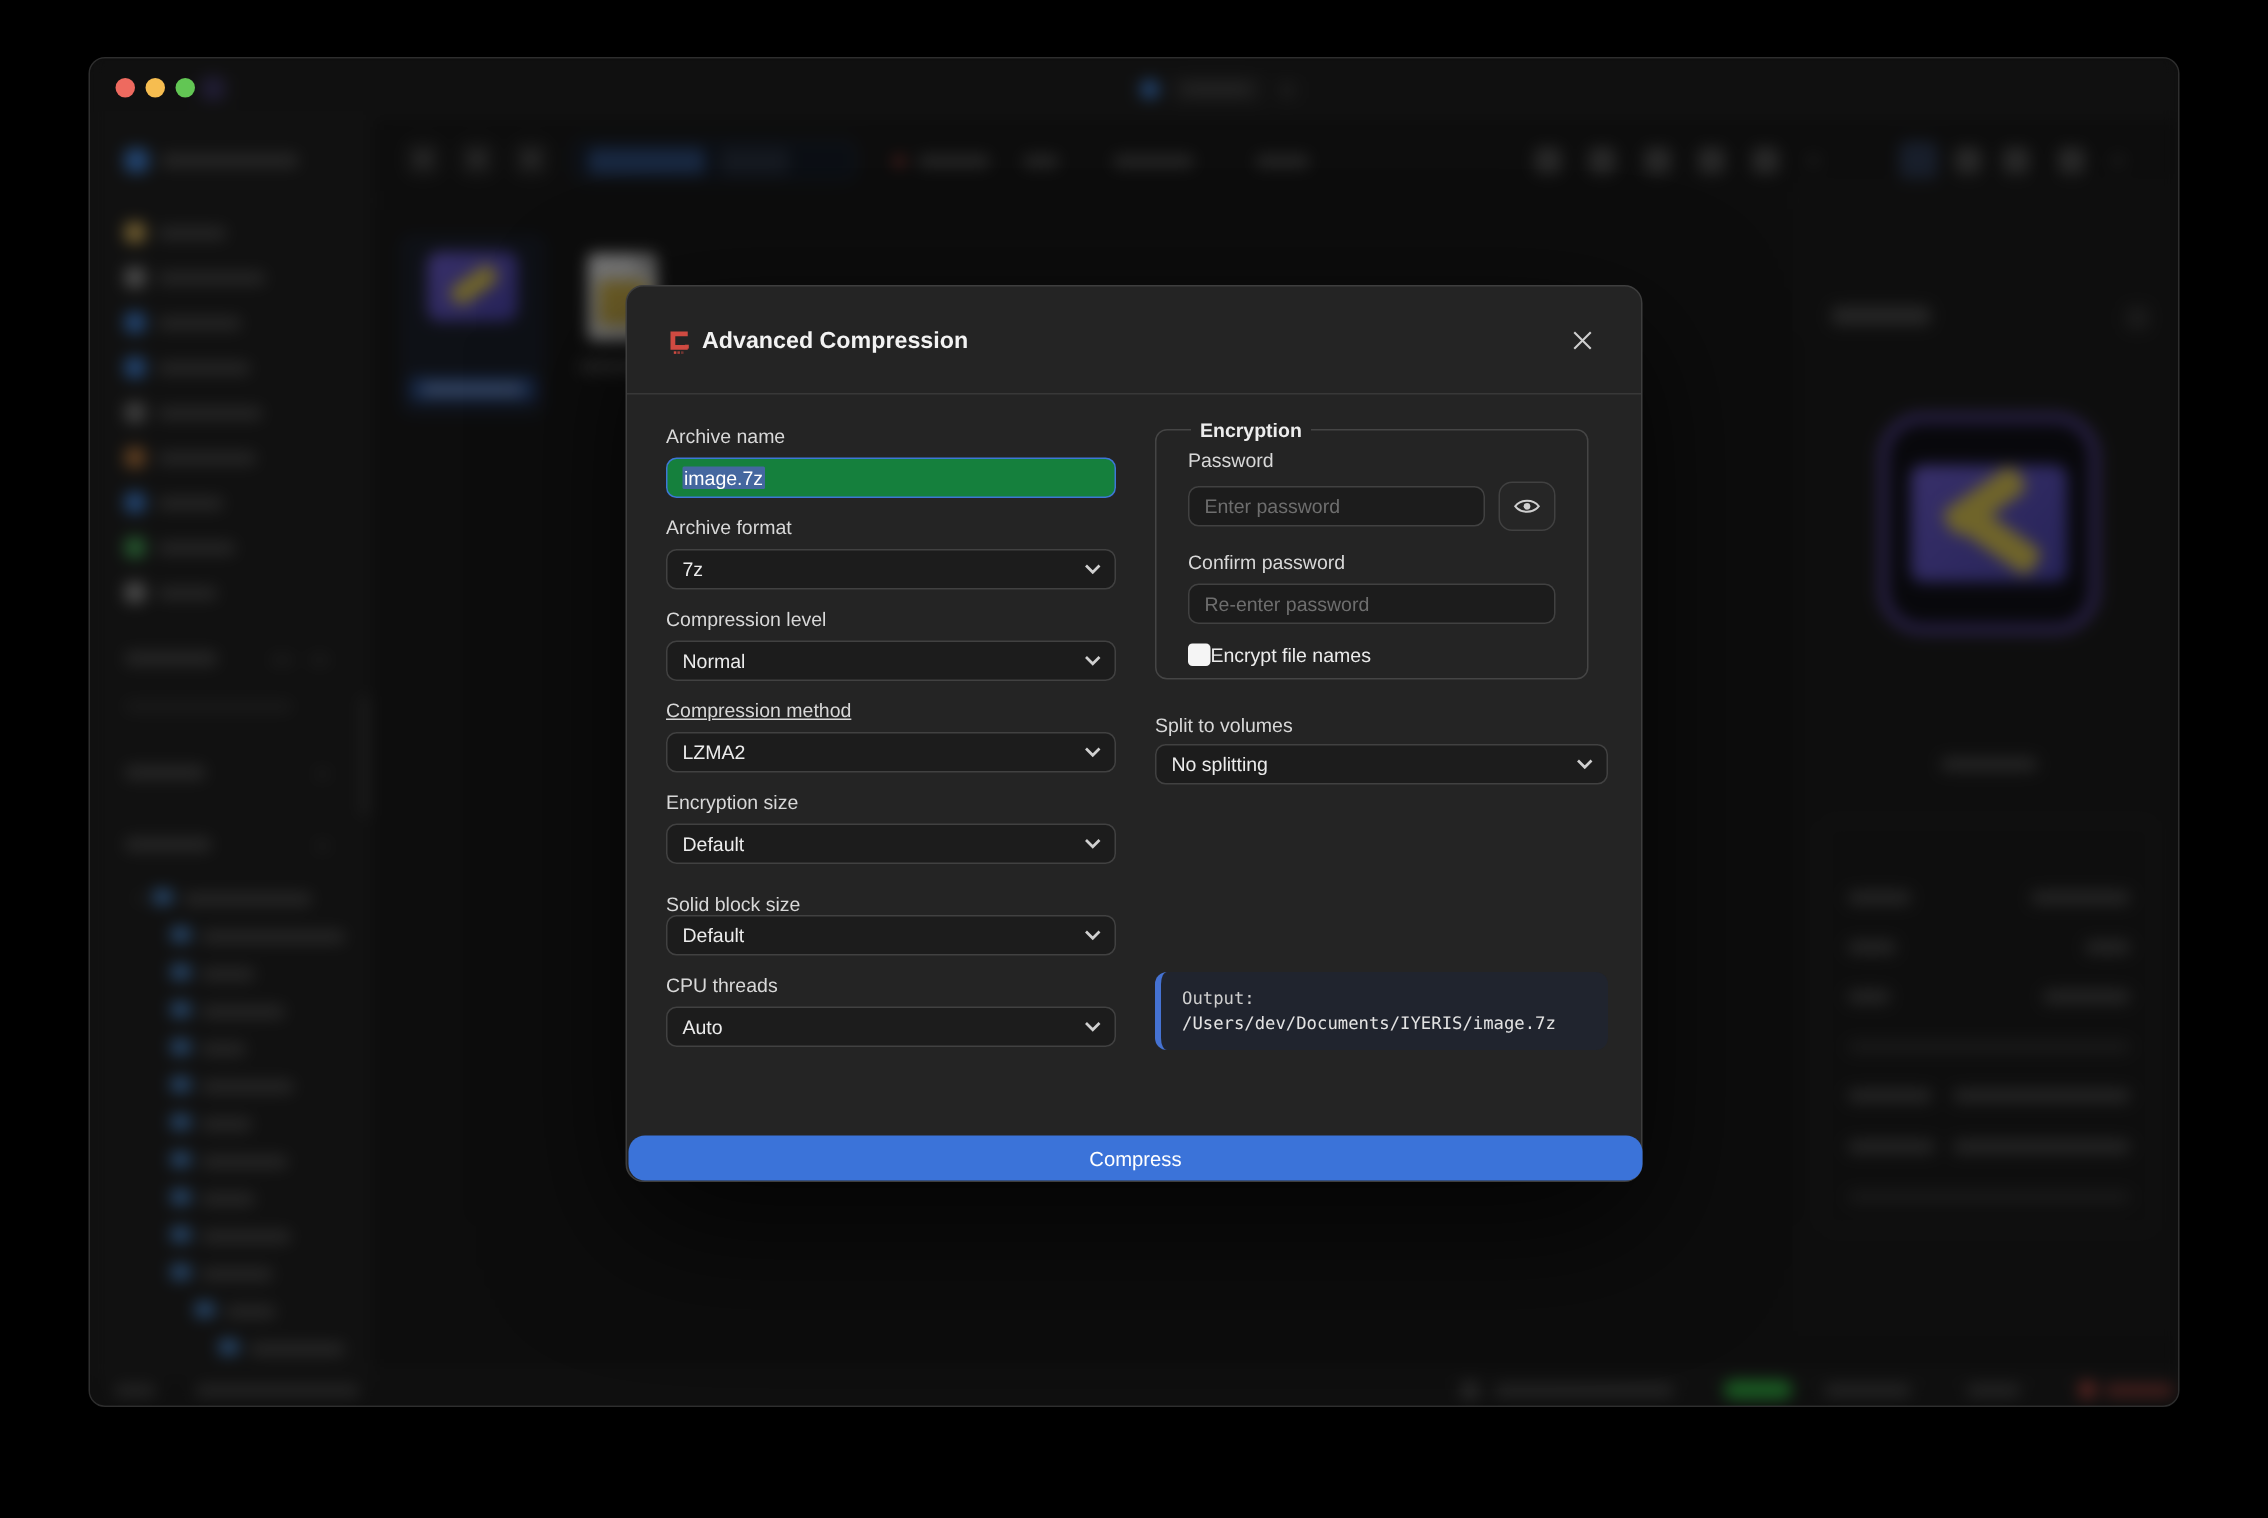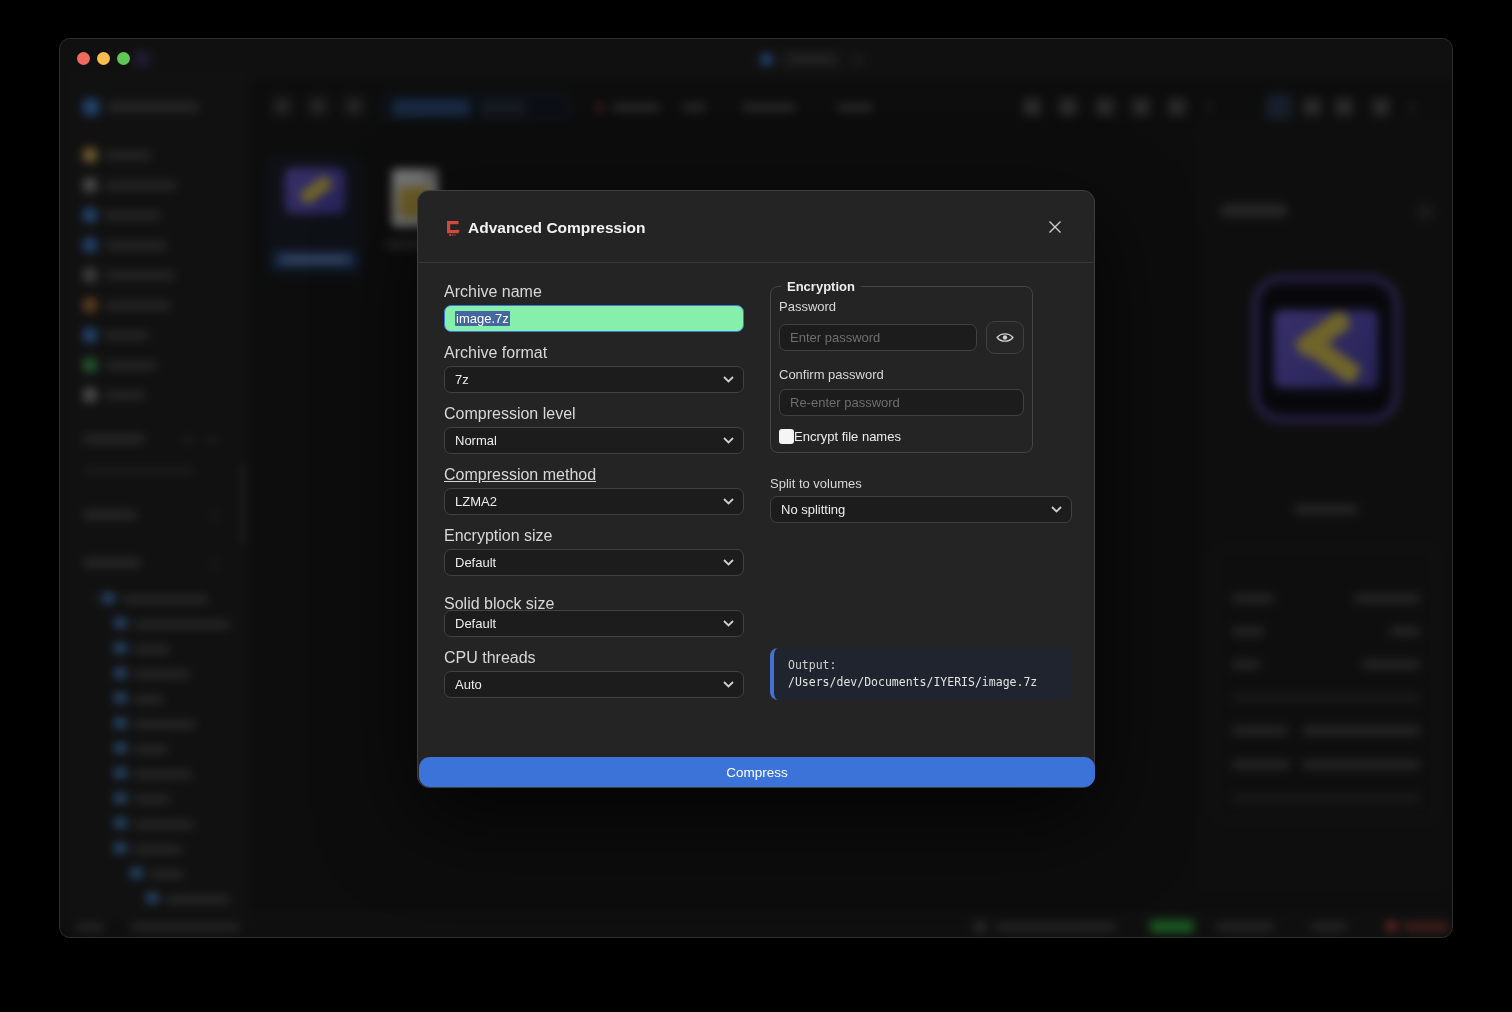--- a/index.html
+++ b/index.html
@@ -56,30 +56,30 @@
   
   .dialog { position:absolute; left:417px; top:190px; width:678px; height:598px;
     background:#242424; border:1px solid #3e3e3e; border-radius:12px; z-index:10;
     box-shadow:0 30px 90px rgba(0,0,0,.75); color:#e6e6e6; }
   .dlg-header { position:absolute; left:0; top:0; width:100%; height:72px;
     border-bottom:1px solid #383838; }
   .dlg-title { position:absolute; left:50px; top:28px; font-size:15.5px; font-weight:600; color:#f2f2f2; }
   .dlg-logo { position:absolute; left:26px; top:28px; width:18px; height:18px; }
   .dlg-close { position:absolute; right:30px; top:27px; width:18px; height:18px; cursor:pointer; }
 
-  .fld-label { position:absolute; left:26px; width:300px; font-size:16px; color:#d8d8d8; height:16px; }
+  .fld-label { position:absolute; left:26px; width:300px; font-size:13px; color:#d8d8d8; height:16px; }
   .control { position:absolute; left:26px; width:300px; height:27px; background:#1c1c1c;
     border:1px solid #414141; border-radius:7px; font-size:13px; color:#ececec;
     display:flex; align-items:center; padding:0 10px; }
   .control .chev { position:absolute; right:9px; top:9px; }
-  .textinput { border:1.5px solid #3d77d6; background:#86efac; }
+  .textinput { border:1.5px solid #3d77d6; background:#15803d; }
   .textinput .sel { background:#44679f; color:#fff; padding:0 1px; border-radius:1px; }
 
   fieldset.enc { position:absolute; left:352px; top:88px; width:244px; height:174px;
-    border:1px solid #454545; border-radius:8px; padding:0 8px; }
+    border:1px solid #454545; border-radius:8px; padding:0 21px; }
   fieldset.enc legend { font-size:13px; font-weight:700; color:#ededed; padding:0 6px; margin-left:2px; }
   .enc-label { font-size:13px; color:#d8d8d8; margin-top:5px; }
   .enc-row { display:flex; align-items:center; gap:9px; margin-top:7px; }
   .pw-input { flex:1; height:27px; background:#1c1c1c; border:1px solid #414141; border-radius:7px;
     color:#ececec; font-size:13px; padding:0 10px; font-family:"Liberation Sans",sans-serif; outline:none; }
   .pw-input::placeholder { color:#6e6e6e; }
   .eye-btn { width:38px; height:33px; background:#262626; border:1px solid #414141;
     border-radius:9px; display:flex; align-items:center; justify-content:center; cursor:pointer; }
   .chk-row { display:flex; align-items:center; gap:0; margin-top:13px; }
   .chk { width:15px; height:15px; background:#f5f5f5; border-radius:3px; cursor:pointer; }

